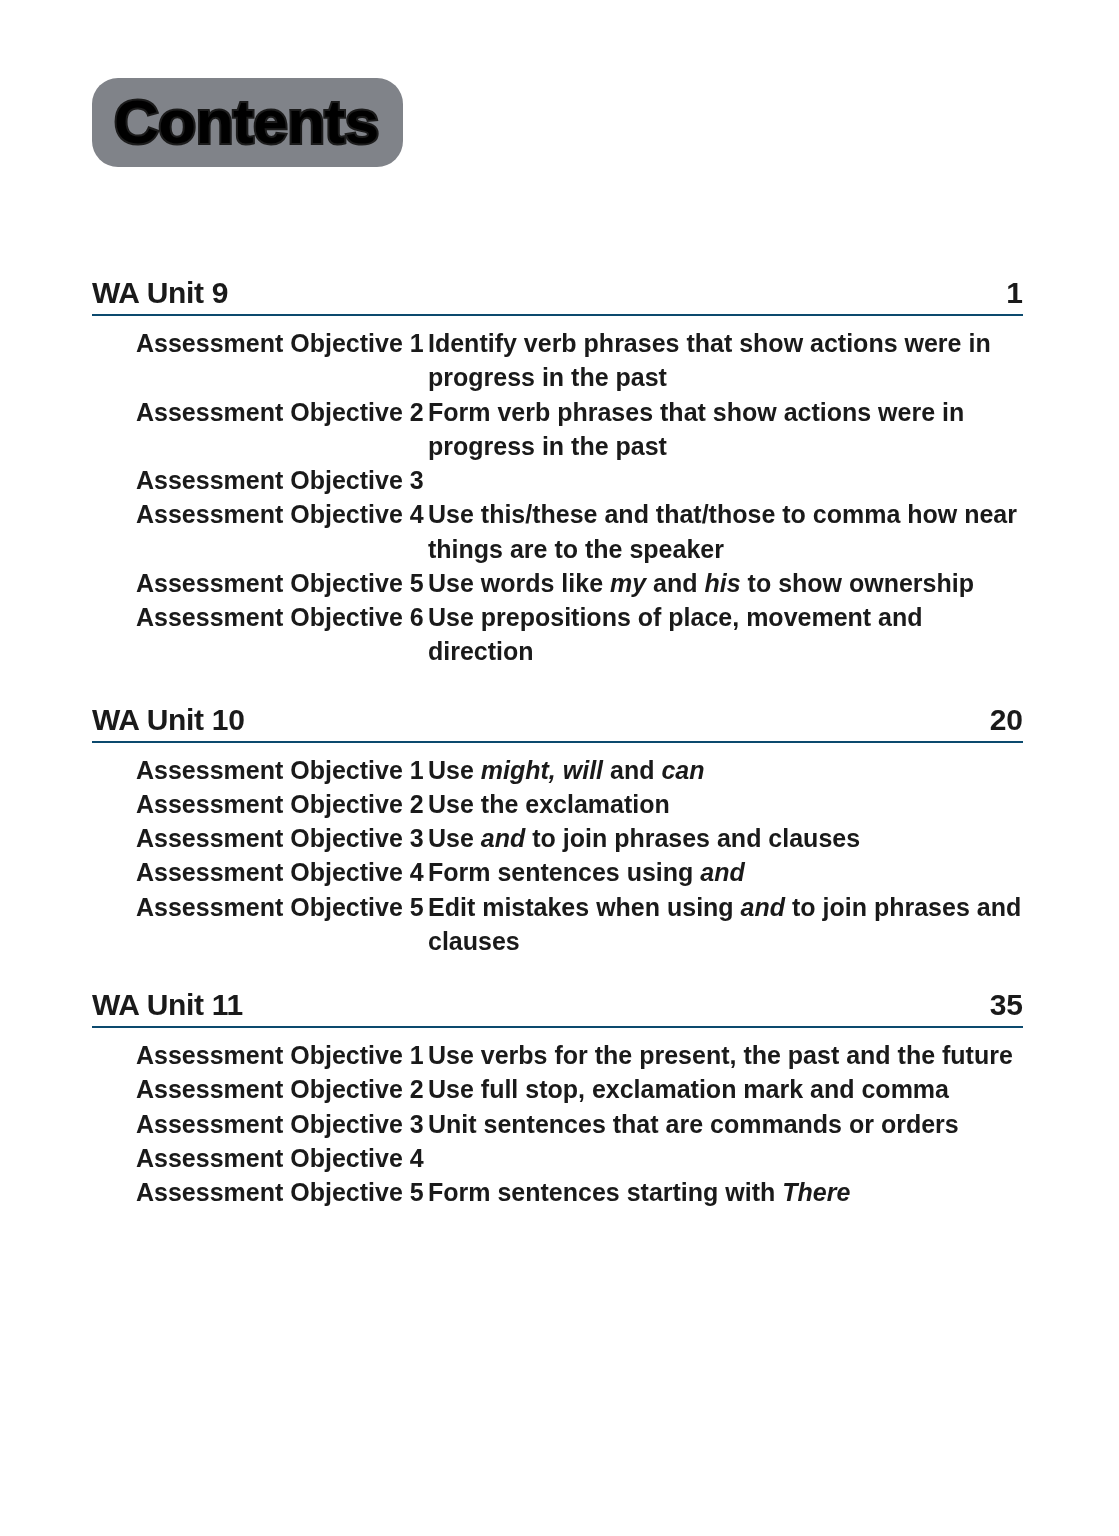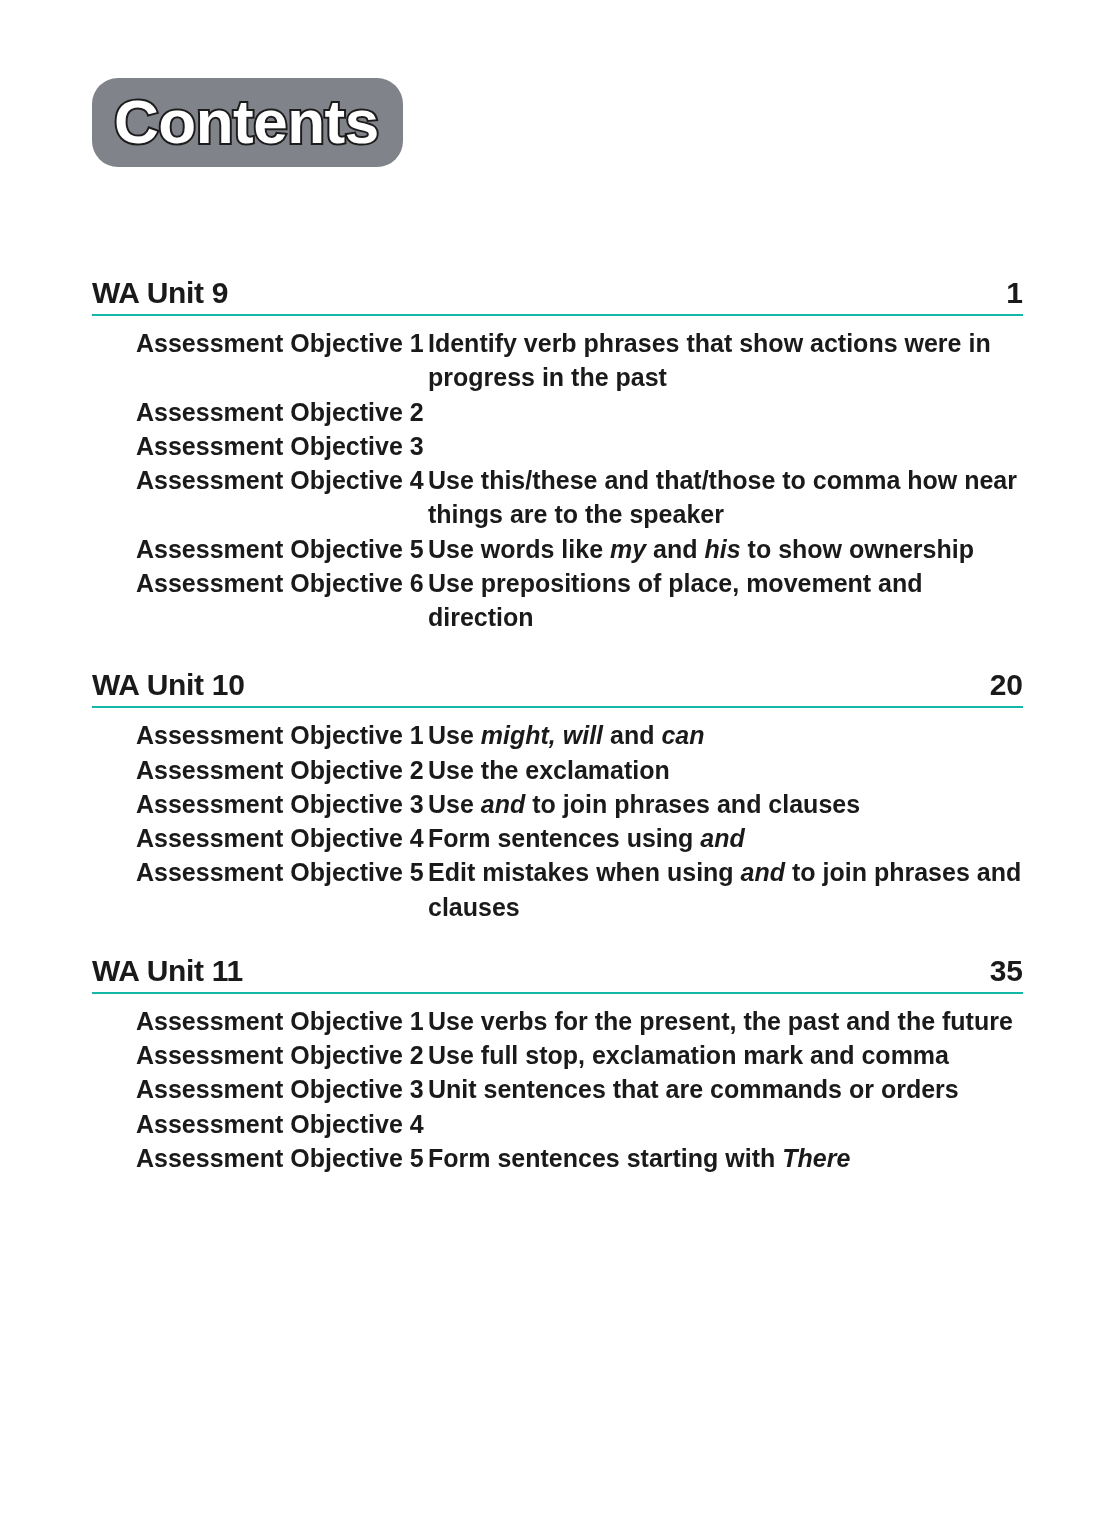--- a/index.html
+++ b/index.html
@@ -27,21 +27,21 @@
     border-radius: 26px;
   }
   #contents-title {
     position: absolute;
     left: 22px;
     top: 50%;
     transform: translateY(-52%);
     font-size: 62px;
     font-weight: bold;
     letter-spacing: -0.5px;
-    color: #ffffff;
+    color: #000000;
     white-space: nowrap;
     line-height: 1;
     -webkit-text-stroke: 4px #1c1c1c;
     paint-order: stroke fill;
   }
 
   
   #toc {
     position: absolute;
     left: 92px;
@@ -51,21 +51,21 @@
 
   .unit-section {
     margin-bottom: 30px;
   }
   .unit-section.first { margin-bottom: 34px; }
 
   .unit-head {
     display: flex;
     align-items: baseline;
     justify-content: space-between;
-    border-bottom: 2px solid #14b8a6;
+    border-bottom: 2px solid #0c4a6e;
     padding-bottom: 5px;
   }
   .unit-title {
     font-size: 30px;
     font-weight: bold;
     letter-spacing: -0.3px;
     line-height: 1.1;
   }
   .unit-page {
     font-size: 30px;
@@ -112,20 +112,21 @@
         <div class="unit-title">WA Unit 9</div>
         <div class="unit-page">1</div>
       </div>
       <div class="objectives">
         <div class="objective-row">
           <div class="objective-label">Assessment Objective 1</div>
           <div class="objective-desc"><span>Identify verb phrases that show actions were in progress in the past</span></div>
         </div>
         <div class="objective-row">
           <div class="objective-label">Assessment Objective 2</div>
+          <div class="objective-desc"><span>Form verb phrases that show actions were in progress in the past</span></div>
         </div>
         <div class="objective-row">
           <div class="objective-label">Assessment Objective 3</div>
         </div>
         <div class="objective-row">
           <div class="objective-label">Assessment Objective 4</div>
           <div class="objective-desc"><span>Use this/these and that/those to comma how near things are to the speaker</span></div>
         </div>
         <div class="objective-row">
           <div class="objective-label">Assessment Objective 5</div>

